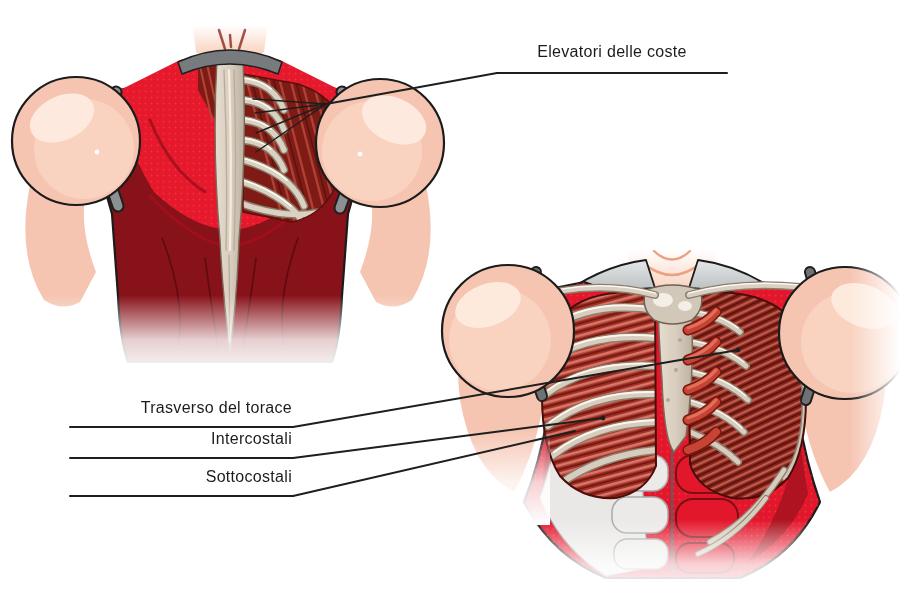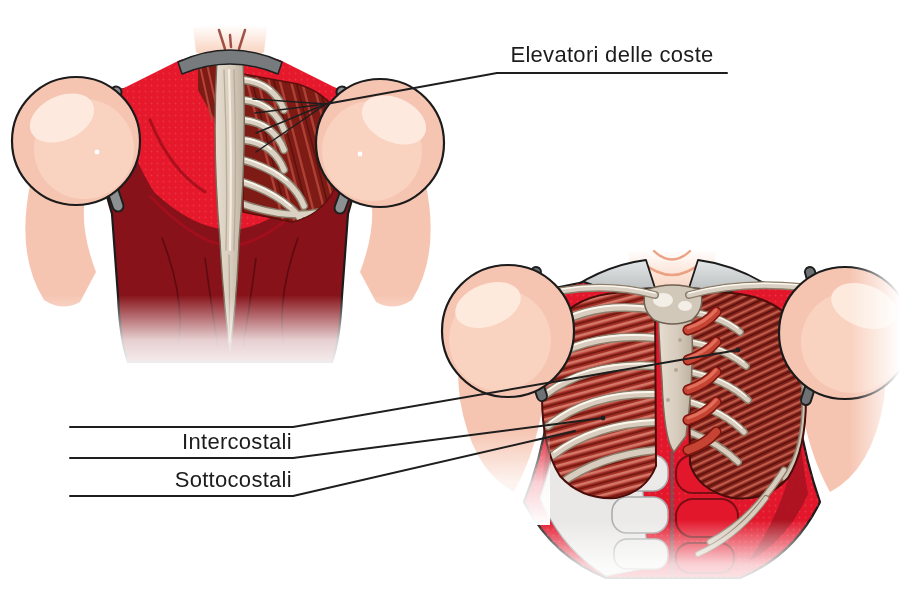--- a/index.html
+++ b/index.html
@@ -3,21 +3,21 @@
 <meta charset="utf-8">
 <style>
   html,body{margin:0;padding:0;background:#fff;}
   #canvas{
     position:relative;width:900px;height:599px;background:#fff;overflow:hidden;
     font-family:"Liberation Sans","DejaVu Sans",sans-serif;
   }
   #figures,#leader-svg{position:absolute;left:0;top:0;}
   #leader-svg{pointer-events:none;}
   .label{
-    position:absolute;color:#1c1c1c;font-size:22px;font-weight:500;
+    position:absolute;color:#1c1c1c;font-size:16px;font-weight:500;
     letter-spacing:.3px;line-height:1.1;white-space:nowrap;
   }
   .label.center{text-align:center;}
   .label.right{text-align:right;}
   #label-elevatori{left:489px;top:43px;width:246px;}
   #label-trasverso{left:40px;top:399px;width:252px;}
   #label-intercostali{left:40px;top:430px;width:252px;}
   #label-sottocostali{left:40px;top:468px;width:252px;}
 </style>
 </head>
@@ -339,16 +339,17 @@
       <line x1="293" y1="427" x2="738" y2="350" stroke="#1e1e1e" stroke-width="2" stroke-linecap="round"></line>
       <circle cx="738" cy="350" r="2.4" fill="#1e1e1e"></circle>
       <line x1="70" y1="458" x2="293" y2="458" stroke="#1e1e1e" stroke-width="2" stroke-linecap="round"></line>
       <line x1="293" y1="458" x2="603" y2="418" stroke="#1e1e1e" stroke-width="2" stroke-linecap="round"></line>
       <circle cx="603" cy="418" r="2.4" fill="#1e1e1e"></circle>
       <line x1="70" y1="496" x2="293" y2="496" stroke="#1e1e1e" stroke-width="2" stroke-linecap="round"></line>
       <line x1="293" y1="496" x2="575" y2="431" stroke="#1e1e1e" stroke-width="2" stroke-linecap="round"></line>
     </svg>
 
 <div id="label-elevatori" class="label center">Elevatori delle coste</div>
+<div id="label-trasverso" class="label right">Trasverso del torace</div>
 <div id="label-sottocostali" class="label right">Sottocostali</div>
 <div id="label-intercostali" class="label right">Intercostali</div>
 
 </div>
 
 </body></html>

